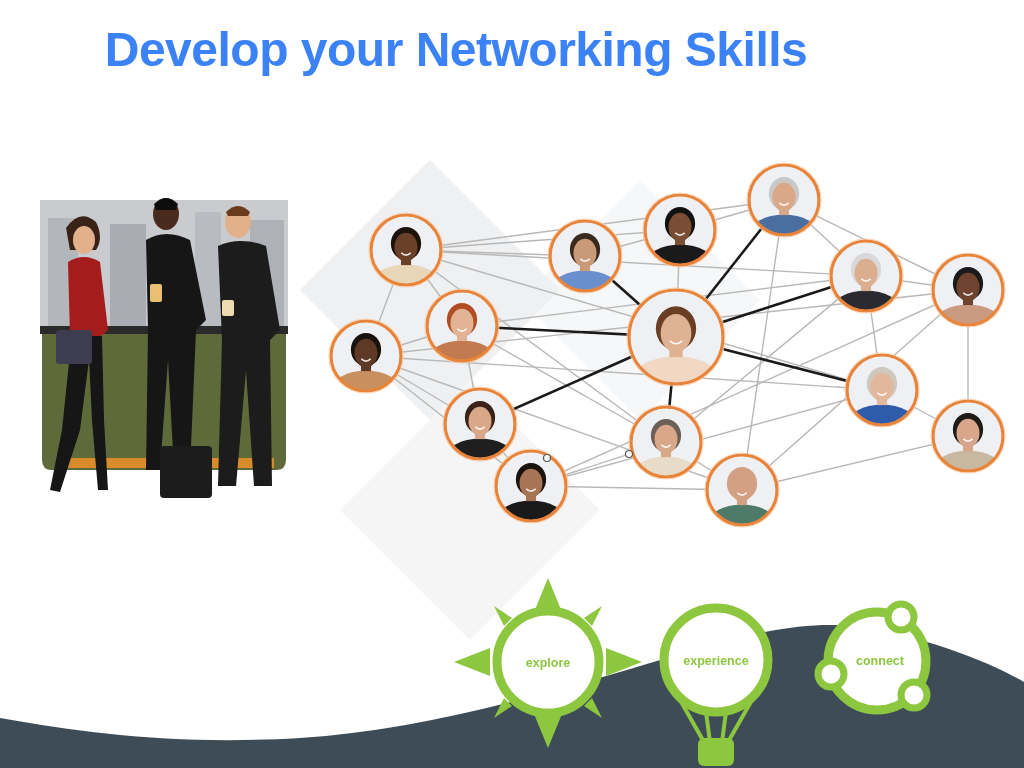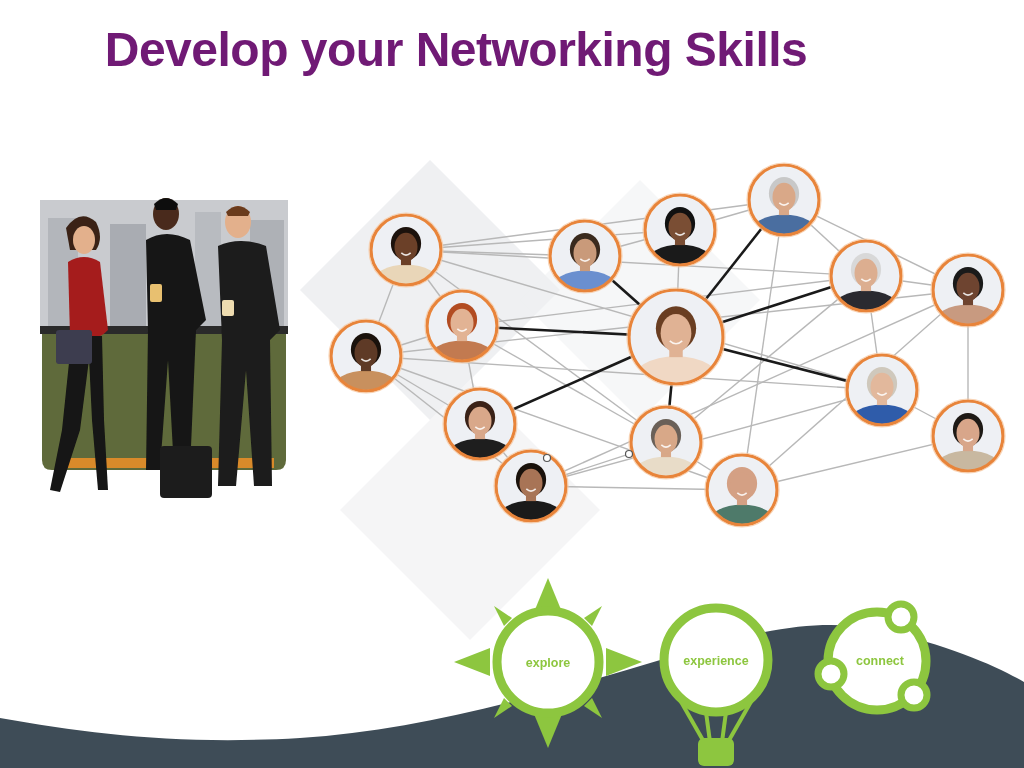--- a/index.html
+++ b/index.html
@@ -1,17 +1,17 @@
 <!DOCTYPE html>
 <html><head>
 <meta charset="utf-8">
 <style>
   html, body { margin:0; padding:0; }
   body { width:1024px; height:768px; position:relative; overflow:hidden; background:#ffffff; font-family:"Liberation Sans", sans-serif; }
-  .title { position:absolute; left:0; top:22px; width:912px; text-align:center; font-family:"Liberation Sans", sans-serif; font-weight:bold; font-size:48px; letter-spacing:-0.5px; color:#701a75; }
+  .title { position:absolute; left:0; top:22px; width:912px; text-align:center; font-family:"Liberation Sans", sans-serif; font-weight:bold; font-size:48px; letter-spacing:-0.5px; color:#3b82f6; }
   .layer { position:absolute; left:0; top:0; }
   .icon-label { font-family:"Liberation Sans", sans-serif; font-weight:bold; font-size:12.5px; fill:#8dc63f; }
 </style>
 </head>
 <body>
 
 <div class="title">Develop your Networking Skills</div>
 
 <svg class="layer" width="1024" height="768">
   <path d="M0,718 C90,734 180,745 300,738 C430,730 560,690 700,648 C780,625 830,620 880,630 C950,645 1000,668 1024,682 L1024,768 L0,768 Z" fill="#3e4c57"></path>

